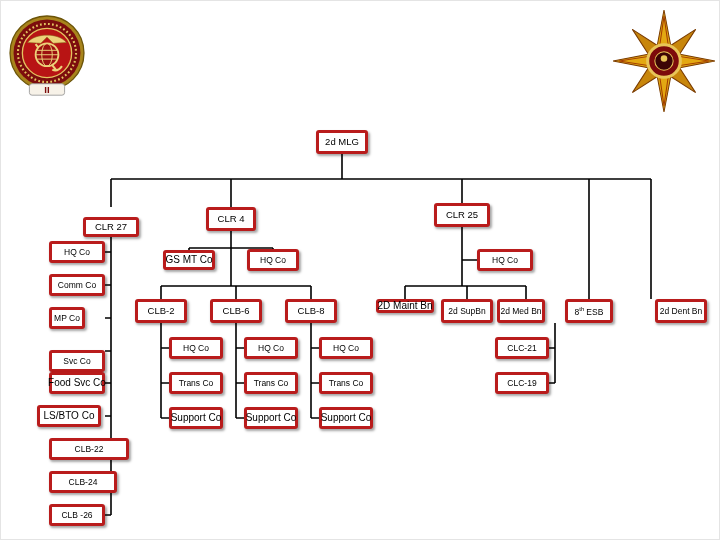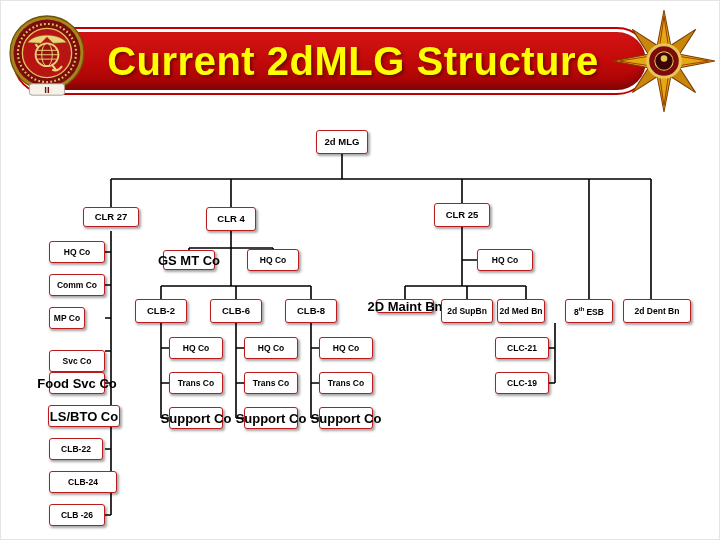--- a/index.html
+++ b/index.html
@@ -23,41 +23,36 @@
   .slide-title {
     font-size:40px; font-weight:bold; color:#ffff00; white-space:nowrap;
     letter-spacing:0.5px; text-shadow:2px 2px 3px rgba(70,0,0,0.6);
   }
   .emblem { position:absolute; left:2px; top:12px; width:88px; height:94px; z-index:2; }
   .star   { position:absolute; left:612px; top:6px;  width:102px; height:108px; z-index:2; }
 
   
   .connectors { position:absolute; left:0; top:0; z-index:0; }
   .node {
-    position:absolute; background:#fff; border:1px solid #b91c1c; border-radius:3px;
+    position:absolute; background:#fff; border:3px solid #b91c1c; border-radius:3px;
     box-shadow:1.5px 2px 2.5px rgba(0,0,0,0.35);
     display:flex; align-items:center; justify-content:center;
-    font-weight:bold; color:#000; font-size:8.5px; text-align:center; line-height:1;
+    font-weight:normal; color:#000; font-size:8.5px; text-align:center; line-height:1;
     z-index:1; white-space:nowrap;
   }
   .node.lg { font-size:9.5px; }
-  .node.sm { font-size:13px; }
+  .node.sm { font-size:10px; }
   .sup { font-size:6px; vertical-align:super; line-height:1; }
   .esb-rest { margin-left:2px;margin-top:35px; }
 </style>
 </head>
 <body>
 
 <div class="slide">
 
-  <div class="banner-outer">
-    <div class="banner-inner">
-      <div class="slide-title">Current 2dMLG Structure</div>
-    </div>
-  </div>
 
   <svg class="emblem" viewBox="0 0 100 104">
     <circle cx="50" cy="44" r="42" fill="#a8841c" stroke="#6b5408" stroke-width="1.5"></circle>
     <circle cx="50" cy="44" r="38" fill="#7c0d0d"></circle>
     <circle cx="50" cy="44" r="33" fill="none" stroke="#e3c35f" stroke-width="2.4" stroke-dasharray="2 2.6"></circle>
     <circle cx="50" cy="44" r="28" fill="#b81414" stroke="#e3c35f" stroke-width="1.5"></circle>
     <path d="M28,32 C37,21 63,21 72,32 L57,33 L50,26 L43,33 Z" fill="#ecd27a" stroke="#8a6d1c" stroke-width="0.6"></path>
     <path d="M37,34 L60,63 M56,63 q6,3 11,-4" fill="none" stroke="#ecd27a" stroke-width="2.4"></path>
     <circle cx="50" cy="46" r="13" fill="#9c1010" stroke="#ecd27a" stroke-width="2"></circle>
     <ellipse cx="50" cy="46" rx="6" ry="13" fill="none" stroke="#ecd27a" stroke-width="1.1"></ellipse>
@@ -88,36 +83,36 @@
       M160 322 V417  M160 347 H168 M160 382 H168 M160 417 H168
       M235 322 V417  M235 347 H243 M235 382 H243 M235 417 H243
       M310 322 V417  M310 347 H318 M310 382 H318 M310 417 H318
       M461 226 V285  M461 259 H476
       M404 285 H525  M404 285 V298  M466 285 V298  M525 285 V298
       M554 322 V382  M548 347 H554  M548 382 H554"></path>
   </svg>
 
   <div class="node lg" style="left:315px;top:129px;width:52px;height:24px">2d MLG</div>
 
-  <div class="node lg" style="left:82px;top:206px;width:56px;height:20px">CLR 27</div>
+  <div class="node lg" style="left:82px;top:216px;width:56px;height:20px">CLR 27</div>
   <div class="node lg" style="left:205px;top:206px;width:50px;height:24px">CLR 4</div>
   <div class="node lg" style="left:433px;top:202px;width:56px;height:24px">CLR 25</div>
 
   <div class="node" style="left:564px;top:298px;width:48px;height:24px">
     <span><span>8</span><sup class="sup">th</sup><span class="esb-rest">ESB</span></span>
   </div>
-  <div class="node" style="left:622px;top:298px;width:68px;height:24px">2d Dent Bn</div>
+  <div class="node" style="left:654px;top:298px;width:52px;height:24px">2d Dent Bn</div>
 
   <div class="node" style="left:48px;top:240px;width:56px;height:22px">HQ Co</div>
   <div class="node" style="left:48px;top:273px;width:56px;height:22px">Comm Co</div>
   <div class="node" style="left:48px;top:306px;width:36px;height:22px">MP Co</div>
   <div class="node" style="left:48px;top:349px;width:56px;height:22px">Svc Co</div>
   <div class="node sm" style="left:48px;top:371px;width:56px;height:22px">Food Svc Co</div>
-  <div class="node sm" style="left:47px;top:404px;width:72px;height:22px">LS/BTO Co</div>
-  <div class="node" style="left:48px;top:437px;width:54px;height:22px">CLB-22</div>
+  <div class="node sm" style="left:36px;top:404px;width:64px;height:22px">LS/BTO Co</div>
+  <div class="node" style="left:48px;top:437px;width:80px;height:22px">CLB-22</div>
   <div class="node" style="left:48px;top:470px;width:68px;height:22px">CLB-24</div>
   <div class="node" style="left:48px;top:503px;width:56px;height:22px">CLB -26</div>
 
   <div class="node sm" style="left:162px;top:249px;width:52px;height:20px">GS MT Co</div>
   <div class="node" style="left:246px;top:248px;width:52px;height:22px">HQ Co</div>
 
   <div class="node lg" style="left:134px;top:298px;width:52px;height:24px">CLB-2</div>
   <div class="node lg" style="left:209px;top:298px;width:52px;height:24px">CLB-6</div>
   <div class="node lg" style="left:284px;top:298px;width:52px;height:24px">CLB-8</div>
 

